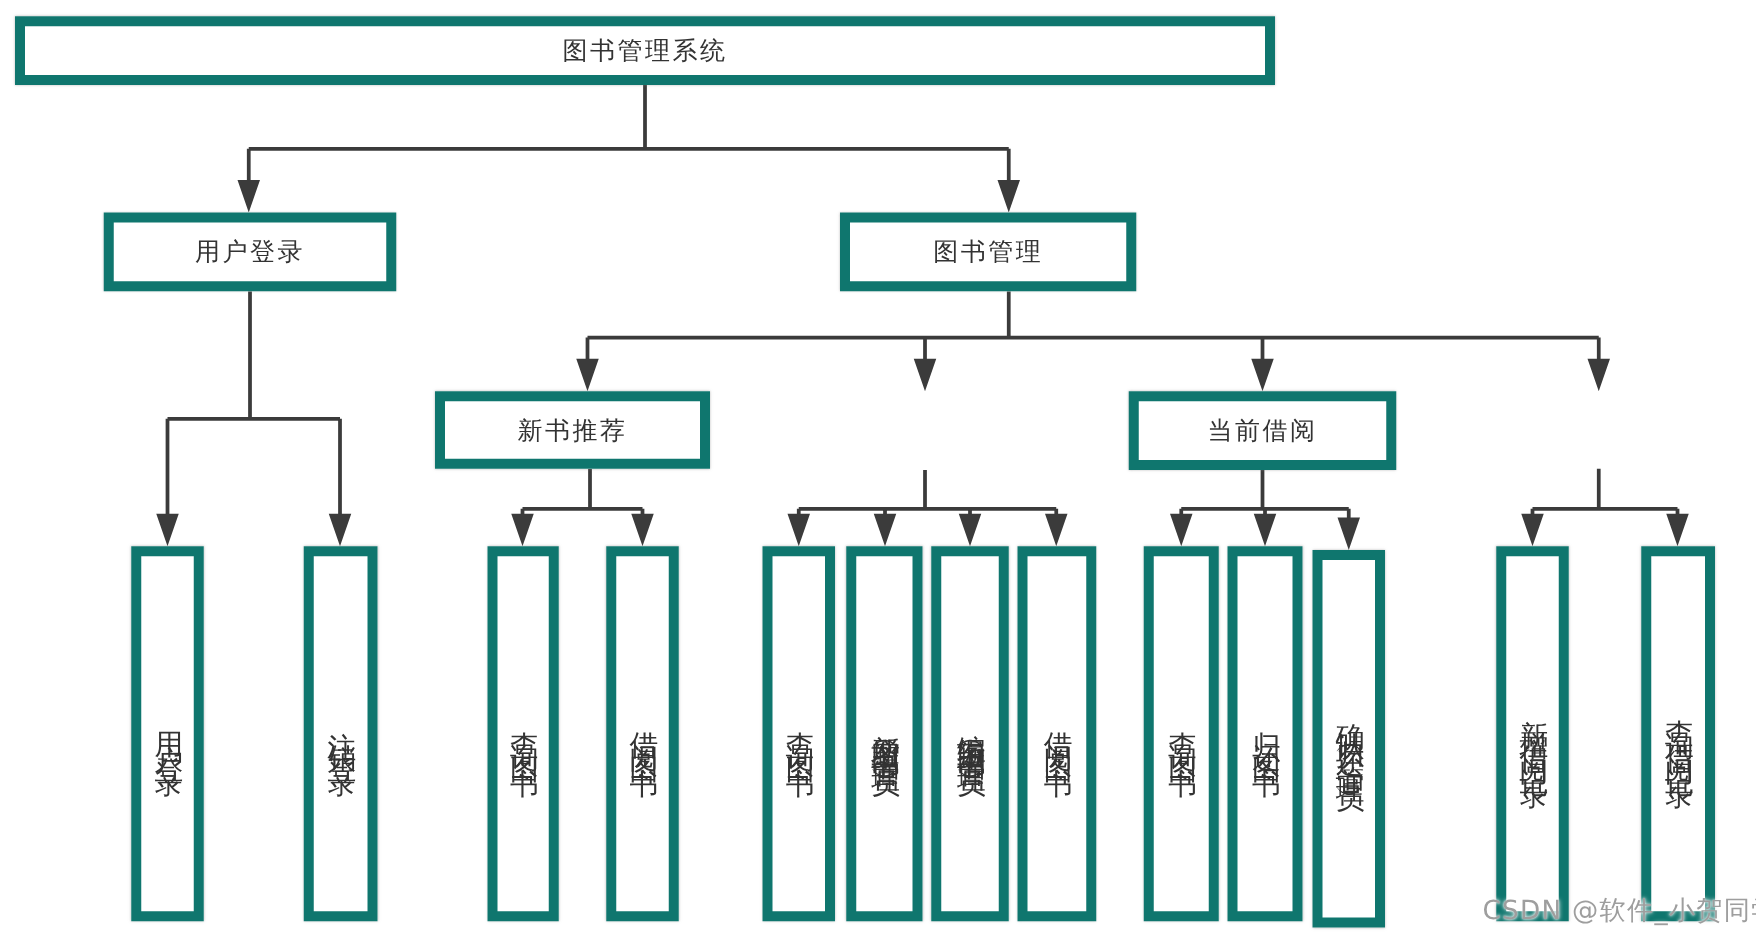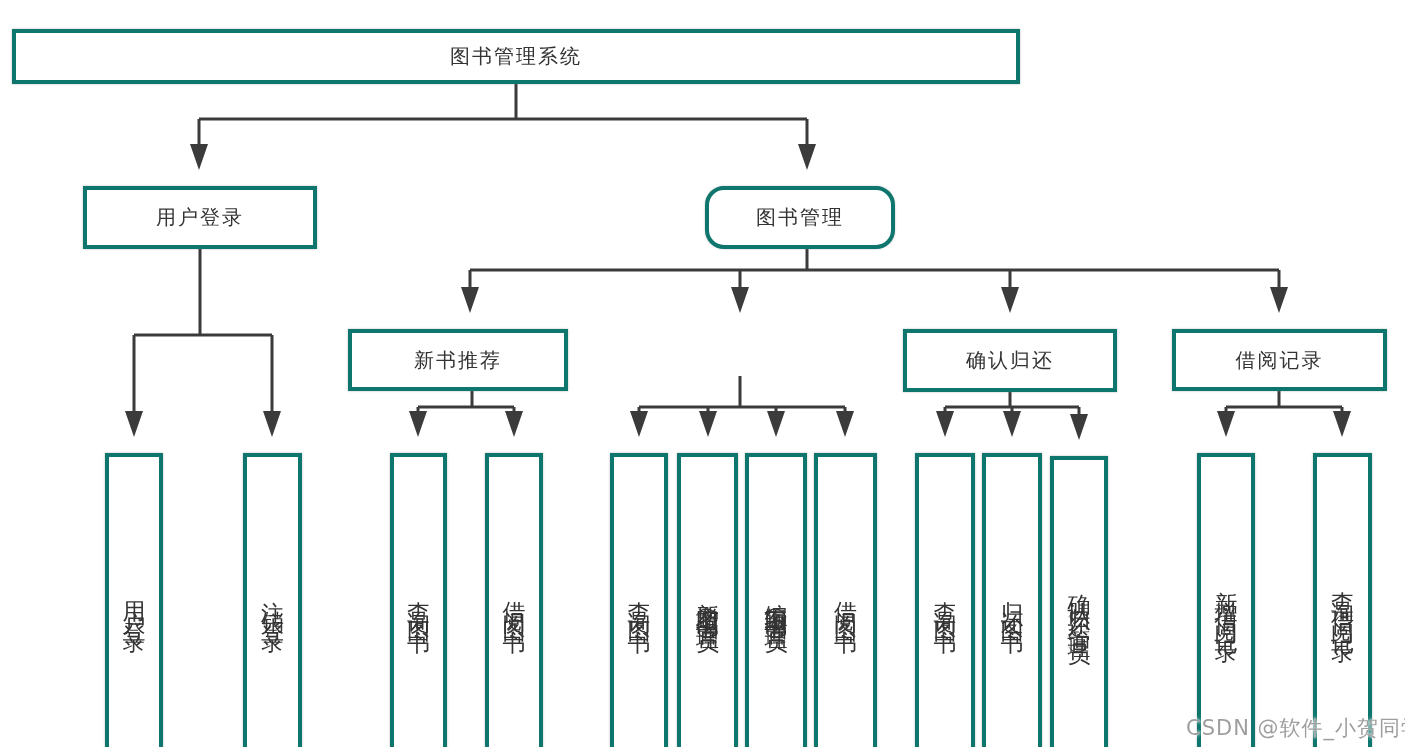--- a/index.html
+++ b/index.html
@@ -4,24 +4,23 @@
 <style>
   * { box-sizing: border-box; }
   html,body { margin:0; padding:0; background:#ffffff; }
   .canvas {
     position:relative; width:1405px; height:747px; background:#ffffff;
     font-family:"DejaVu Sans","Liberation Sans",sans-serif; color:#333333;
     overflow:hidden;
   }
   .connectors { position:absolute; left:0; top:0; }
   .box {
-    position:absolute; background:#ffffff; border:4px solid #0f766e;
+    position:absolute; background:#ffffff; border:8px solid #0f766e;
     display:flex; align-items:center; justify-content:center;
     box-shadow:0 0 2px rgba(130,130,130,.55);
-    margin-top:16px;
   }
   .box.h { font-size:20px; letter-spacing:2px; white-space:nowrap; }
   .vtext {
     writing-mode:vertical-rl; text-orientation:mixed;
     font-size:23px; line-height:1; display:block;
   }
   .sp-wide  { letter-spacing:10px; }
   .sp-mid   { letter-spacing:7px; }
   .sp-tight { letter-spacing:4px; }
   .watermark {
@@ -53,25 +52,24 @@
              M630,411 L648,411 L639,437 Z  M699,411 L717,411 L708,437 Z
              M767,411 L785,411 L776,437 Z  M836,411 L854,411 L845,437 Z
              M936,411 L954,411 L945,437 Z  M1003,411 L1021,411 L1012,437 Z
              M1070,414 L1088,414 L1079,440 Z
              M1217,411 L1235,411 L1226,437 Z  M1333,411 L1351,411 L1342,437 Z" fill="#3b3b3b" stroke="none"></path>
   </svg>
 
   <div class="box h" style="left:12px; top:13px; width:1008px; height:55px;">图书管理系统</div>
 
   <div class="box h" style="left:83px; top:170px; width:234px; height:63px;">用户登录</div>
-  <div class="box h" style="left:705px; top:170px; width:190px; height:63px;border-radius:19px;">图书管理</div>
+  <div class="box h" style="left:672px; top:170px; width:237px; height:63px;">图书管理</div>
 
   <div class="box h" style="left:348px; top:313px; width:220px; height:62px;">新书推荐</div>
-  <div class="box h" style="left:903px; top:313px; width:214px; height:63px;">确认归还</div>
-  <div class="box h" style="left:1172px; top:313px; width:215px; height:62px;">借阅记录</div>
+  <div class="box h" style="left:903px; top:313px; width:214px; height:63px;">当前借阅</div>
 
   <div class="box" style="left:105px; top:437px; width:58px; height:300px;">
     <span class="vtext sp-wide">用户登录</span>
   </div>
   <div class="box" style="left:243px; top:437px; width:59px; height:300px;">
     <span class="vtext sp-wide">注销登录</span>
   </div>
 
   <div class="box" style="left:390px; top:437px; width:57px; height:300px;">
     <span class="vtext sp-wide">查询图书</span>

